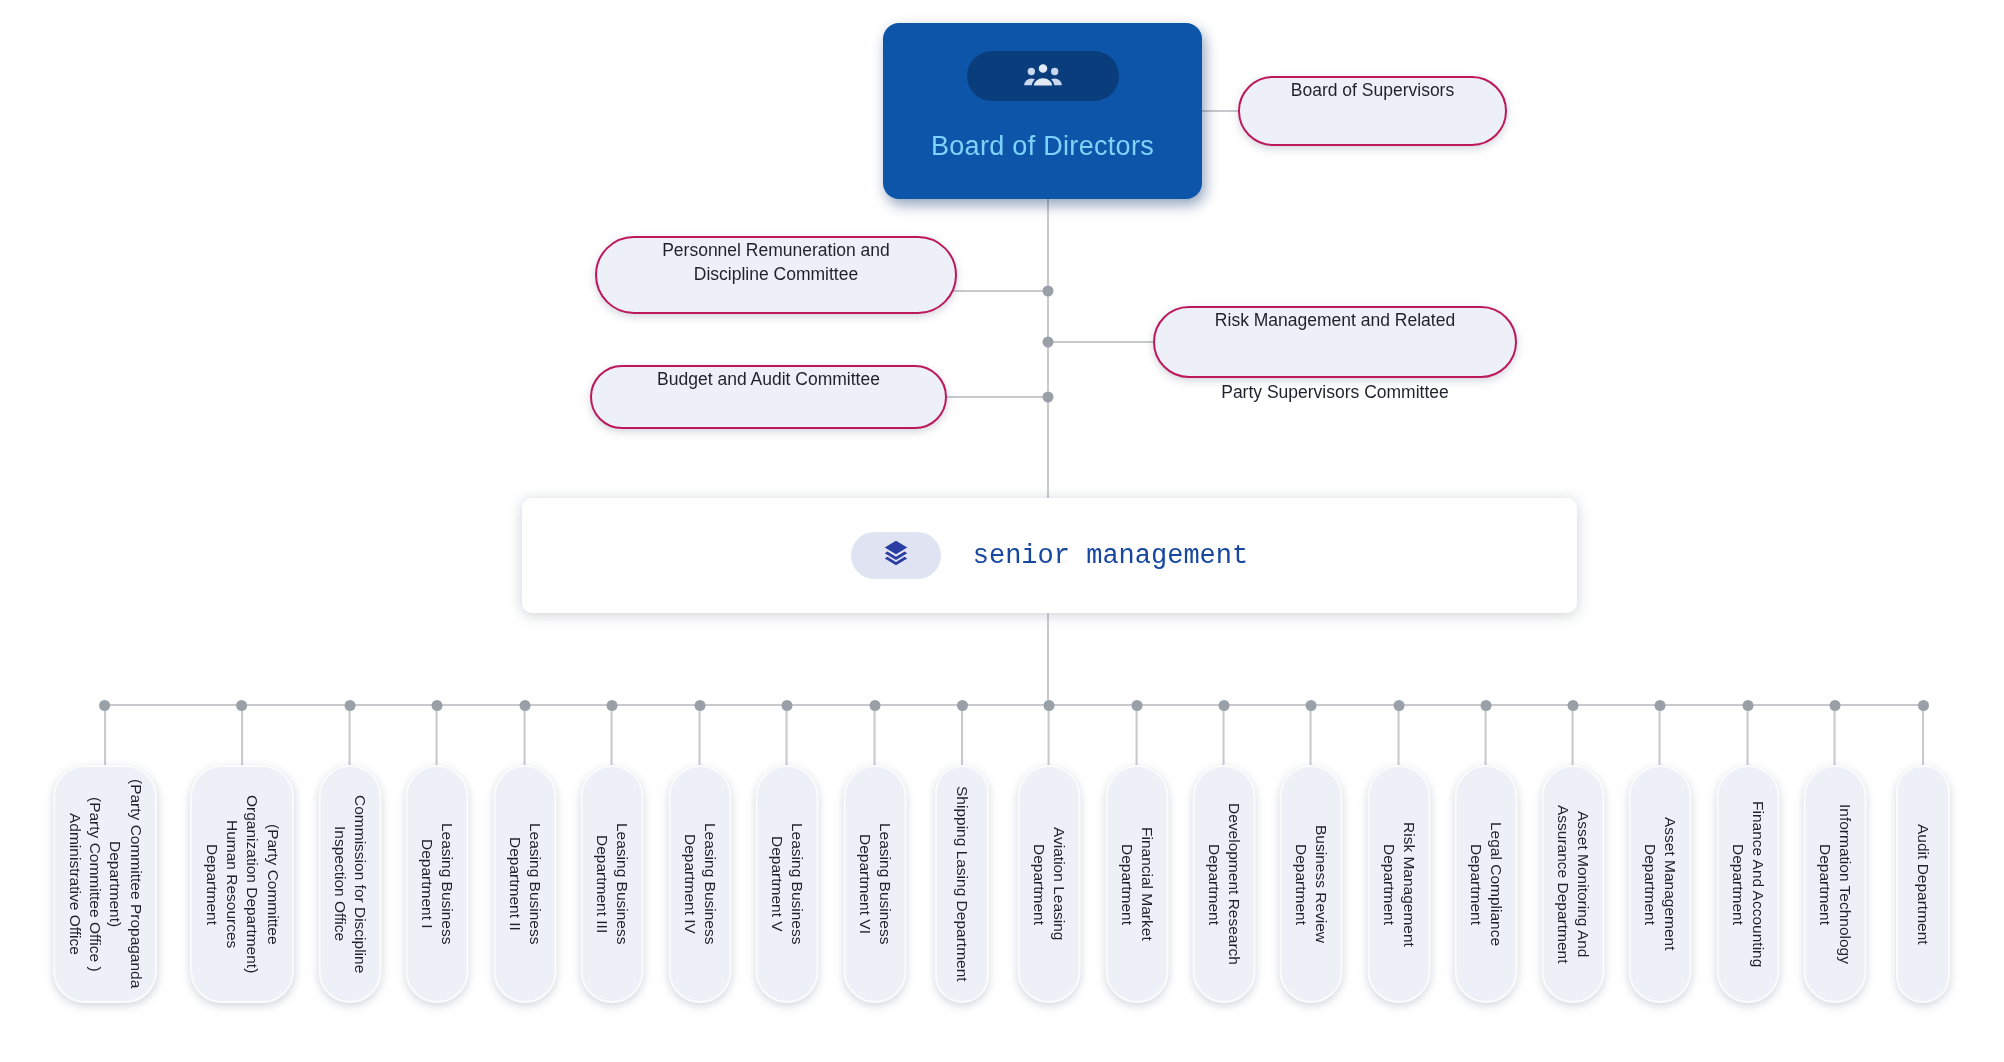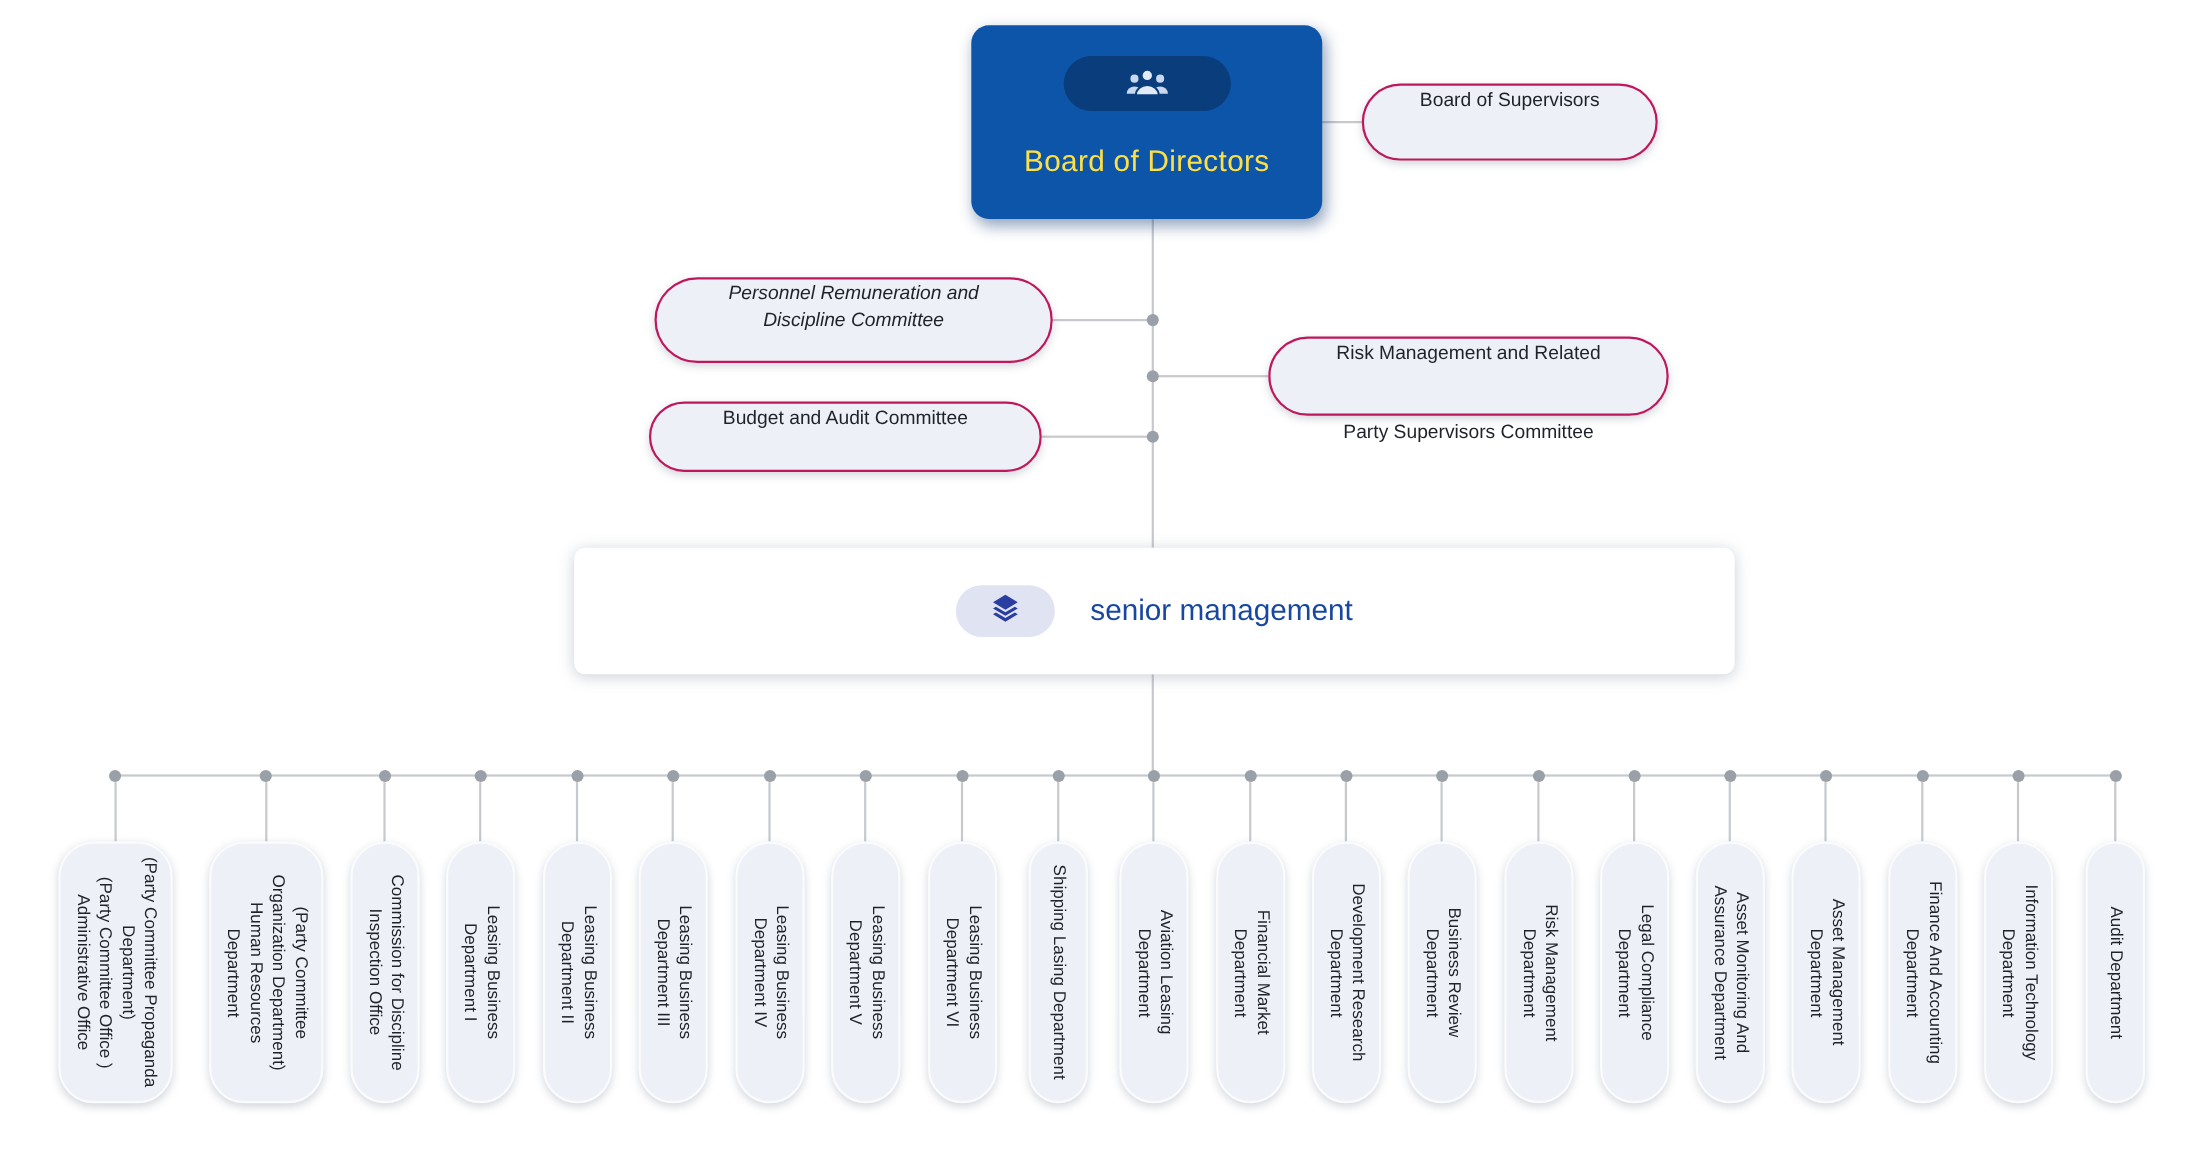--- a/index.html
+++ b/index.html
@@ -29,40 +29,40 @@
   .conn-budget{left:947px;top:396px;width:103px;height:2px;}
   
   .pill{
     background:var(--node-bg);border:2px solid #be185d;border-radius:999px;
     box-shadow:0 3px 8px rgba(110,120,140,.30);box-sizing:border-box;
     display:flex;flex-direction:column;align-items:center;justify-content:flex-start;
   }
   .committee{position:absolute;font-size:17.5px;line-height:1.38;text-align:center;}
   .committee .ln{white-space:nowrap;}
   .supervisors{left:1238px;top:76px;width:269px;height:70px;font-size:17.5px;}
-  .personnel{left:595px;top:252px;width:362px;height:78px;font-style:italic;}
+  .personnel{left:595px;top:236px;width:362px;height:78px;}
   .risk{left:1153px;top:306px;width:364px;height:72px;gap:48px;}
   .budget{left:590px;top:365px;width:357px;height:64px;}
   
   .board{
     position:absolute;left:883px;top:23px;width:319px;height:176px;border-radius:16px;
     background:var(--board-blue);box-shadow:3px 6px 14px rgba(10,50,110,.45);
     display:flex;flex-direction:column;align-items:center;
   }
   .board .iconpill{
     margin-top:28px;width:152px;height:50px;border-radius:25px;background:var(--board-icon-pill);
     display:flex;align-items:center;justify-content:center;
   }
-  .board .title{margin-top:30px;color:#fde047;font-size:27px;letter-spacing:.3px;}
+  .board .title{margin-top:30px;color:#7dd3fc;font-size:27px;letter-spacing:.3px;}
   .ppl-body{fill:#c9d8ee;} .ppl-head{fill:#e2eaf6;}
   
   .senior{
     position:absolute;left:522px;top:498px;width:1055px;height:115px;background:#fff;border-radius:10px;
     box-shadow:0 2px 14px rgba(110,120,140,.35);
-    display:flex;align-items:center;justify-content:center;gap:32px;
+    display:flex;align-items:center;justify-content:center;gap:32px;font-family:Liberation Mono, monospace;
   }
   .senior .iconpill{
     width:90px;height:47px;border-radius:24px;background:var(--senior-icon-pill);
     display:flex;align-items:center;justify-content:center;flex:0 0 auto;
   }
   .senior .title{font-size:27px;color:var(--senior-blue);}
   .layers{fill:#2a3da0;}
   
   .dept-col{position:absolute;top:705px;transform:translateX(-50%);display:flex;flex-direction:column;align-items:center;}
   .dept-col .cdot{width:11px;height:11px;border-radius:50%;background:var(--dot);margin-top:-5.5px;flex:0 0 auto;}

